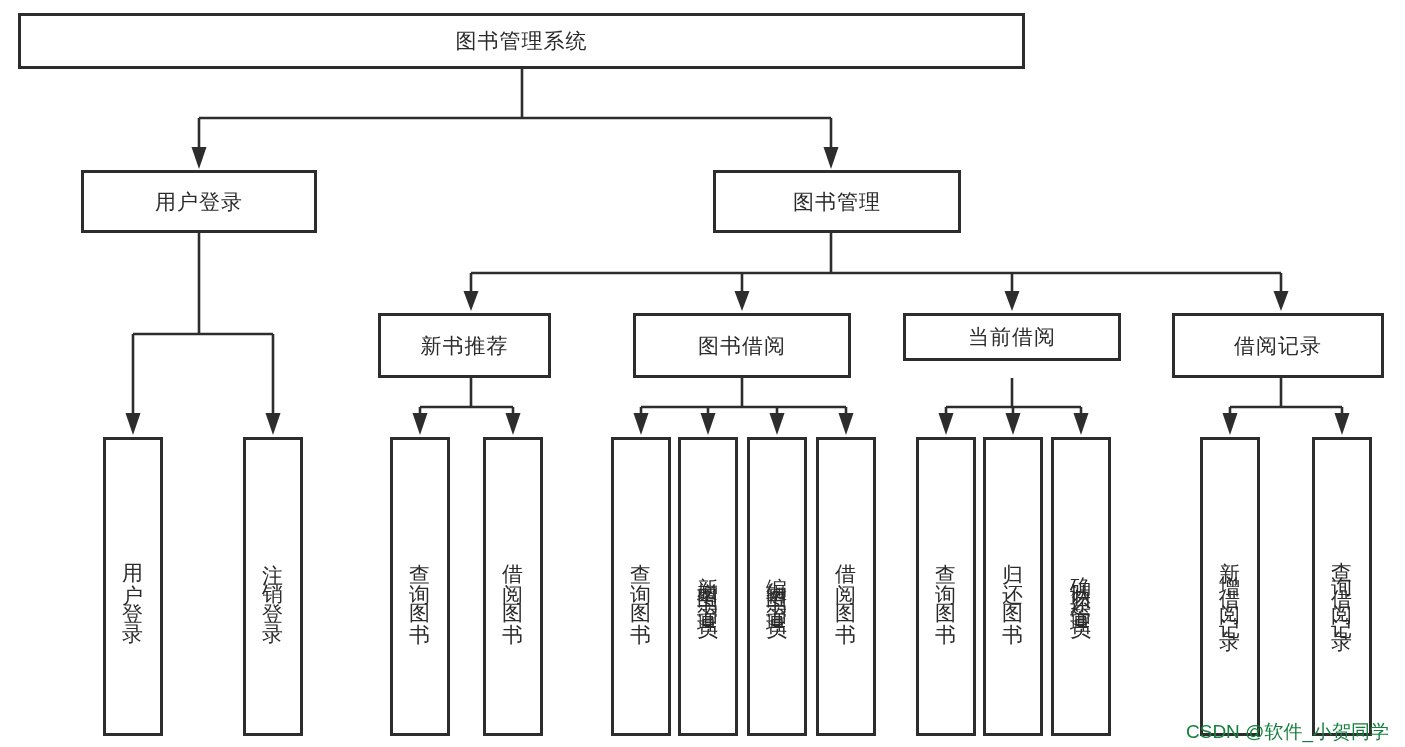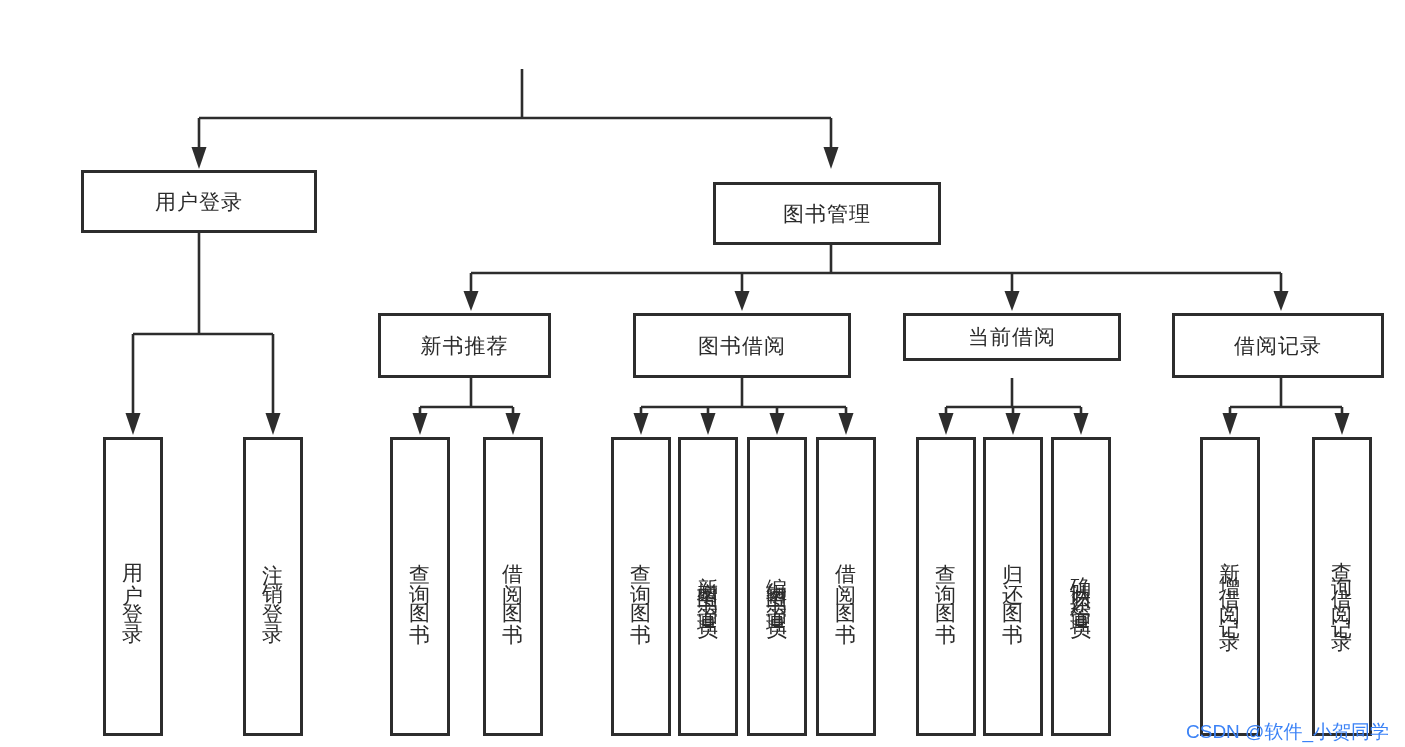--- a/index.html
+++ b/index.html
@@ -51,21 +51,21 @@
     letter-spacing: 20px;
     white-space: nowrap;
   }
   .leaf.mid span   { letter-spacing: 14px; }
   .leaf.tight span { letter-spacing: 6px; }
   #watermark {
     position: absolute;
     left: 1186px;
     top: 719px;
     font-size: 19px;
-    color: #3b82f6;
+    color: #15803d;
     z-index: 3;
     white-space: nowrap;
   }
 </style>
 </head>
 <body>
 
 <div id="canvas">
 
   <svg id="connectors" viewBox="0 0 1405 747" xmlns="http://www.w3.org/2000/svg">
@@ -101,25 +101,28 @@
       <polygon points="769.5,413 784.5,413 777,435"></polygon>
       <polygon points="838.5,413 853.5,413 846,435"></polygon>
       <polygon points="938.5,413 953.5,413 946,435"></polygon>
       <polygon points="1005.5,413 1020.5,413 1013,435"></polygon>
       <polygon points="1073.5,413 1088.5,413 1081,435"></polygon>
       <polygon points="1222.5,413 1237.5,413 1230,435"></polygon>
       <polygon points="1334.5,413 1349.5,413 1342,435"></polygon>
     </g>
   </svg>
 
+  <div class="node" style="left:18px; top:13px; width:1007px; height:56px;">
+    <span>图书管理系统</span>
+  </div>
 
   <div class="node" style="left:81px; top:170px; width:236px; height:63px;">
     <span>用户登录</span>
   </div>
-  <div class="node" style="left:713px; top:170px; width:228px; height:63px;margin-top:12px;">
+  <div class="node" style="left:713px; top:170px; width:248px; height:63px;">
     <span>图书管理</span>
   </div>
 
   <div class="node" style="left:378px; top:313px; width:173px; height:65px;text-align:right;">
     <span>新书推荐</span>
   </div>
   <div class="node" style="left:633px; top:313px; width:218px; height:65px;text-align:center;">
     <span>图书借阅</span>
   </div>
   <div class="node" style="left:903px; top:313px; width:218px; height:48px;">

